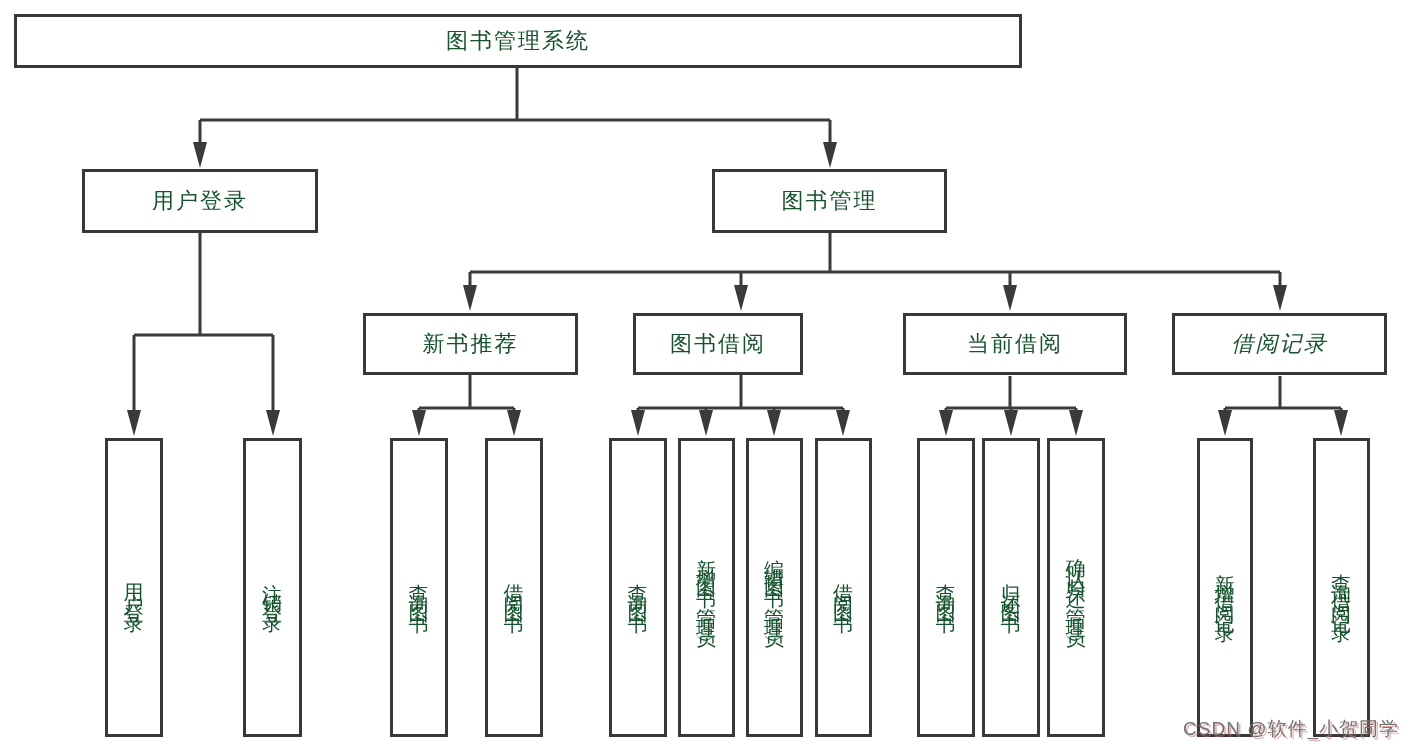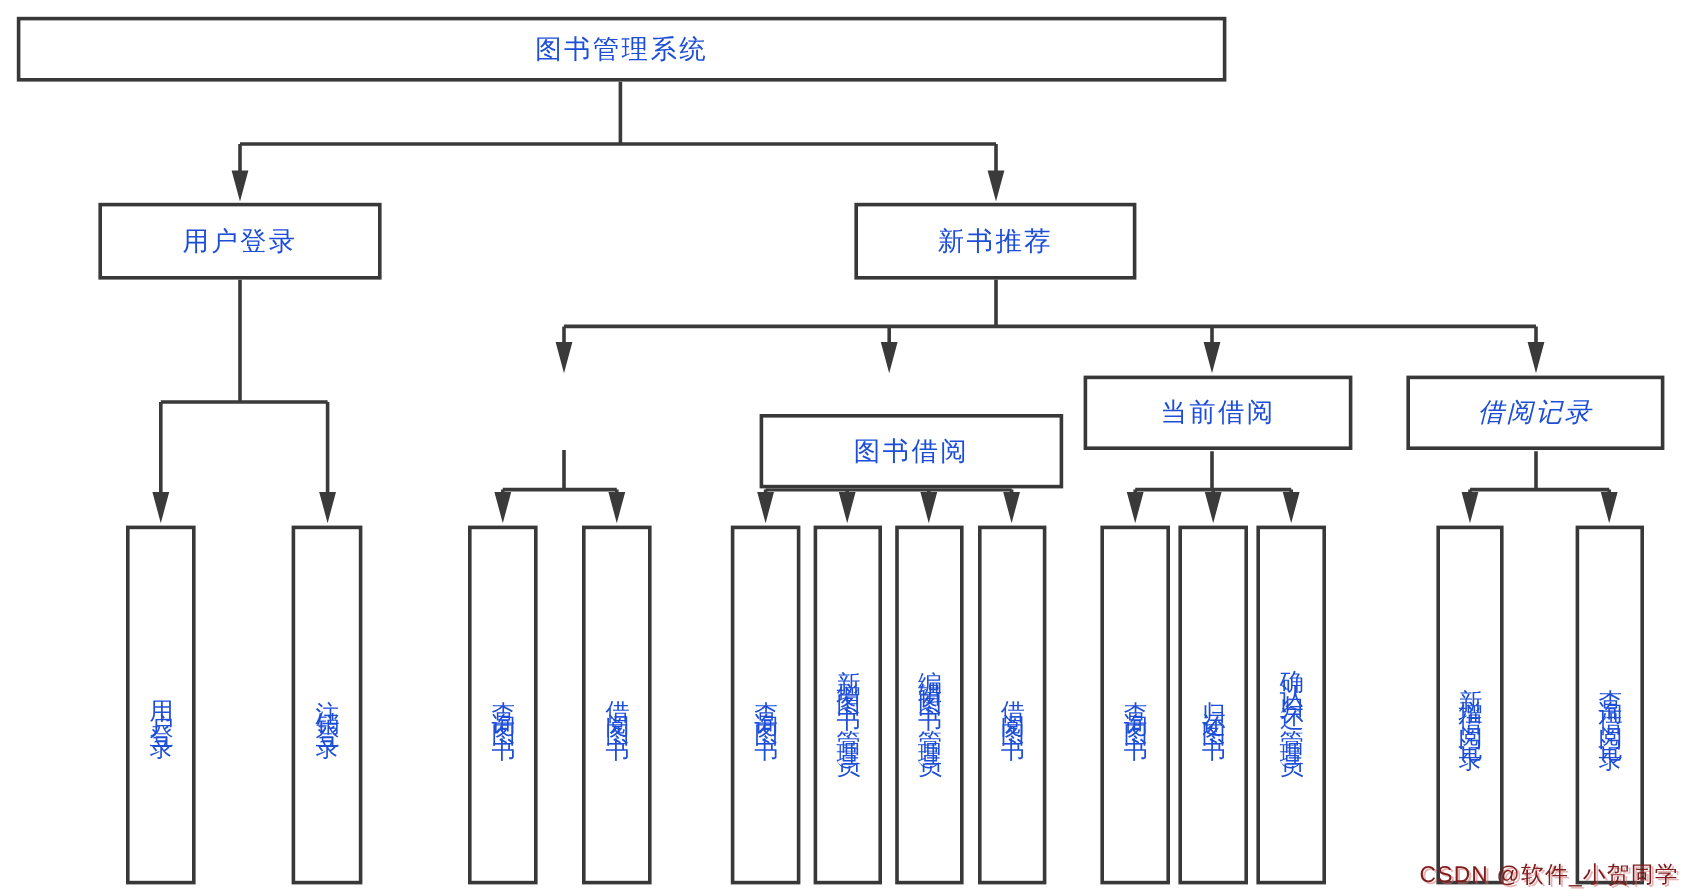--- a/index.html
+++ b/index.html
@@ -10,57 +10,58 @@
     font-family:"Liberation Sans","DejaVu Sans",sans-serif;
     overflow:hidden;
   }
   #wires{position:absolute;left:0;top:0;width:1405px;height:747px;}
   .node{
     position:absolute;
     box-sizing:border-box;
     background:#ffffff;
     border:3px solid #383838;
     display:flex;align-items:center;justify-content:center;
-    color:#1d4ed8;
+    color:#14532d;
     text-align:center;
     white-space:nowrap;
   }
   .h-node{font-size:22px;letter-spacing:2px;}
   .v-node{
     writing-mode:vertical-rl;
     text-orientation:mixed;
     font-size:20px;
     letter-spacing:10px;
     line-height:1;
   }
   #watermark{
     position:absolute;
     right:6px;bottom:5px;
     font-size:19px;
-    color:#7f1d1d;
+    color:#737373;
     letter-spacing:1px;
     text-shadow:2px 2px 0 rgba(211,102,102,0.5);
   }
 </style>
 </head>
 <body>
 
 <div id="canvas">
 
   <svg id="wires" viewBox="0 0 1405 747" xmlns="http://www.w3.org/2000/svg">
       <path d="M517 68L517 120M200 120L830 120M200 120L200 144M830 120L830 144M200 233L200 335M134 335L273 335M134 335L134 411M273 335L273 411M830 232L830 272M470 272L1280 272M470 272L470 286M741 272L741 286M1010 272L1010 286M1280 272L1280 286M470 375L470 408M419 408L514 408M419 408L419 412M514 408L514 412M741 375L741 408M638 408L843 408M638 408L638 412M706 408L706 412M774 408L774 412M843 408L843 412M1010 376L1010 408M946 408L1076 408M946 408L946 412M1011 408L1011 412M1076 408L1076 412M1280 376L1280 408M1225 408L1341 408M1225 408L1225 412M1341 408L1341 412" stroke="#3a3a3a" stroke-width="3" fill="none"></path>
       <path d="M193 142L207 142L200 168ZM823 142L837 142L830 168ZM463 285L477 285L470 311ZM734 285L748 285L741 311ZM1003 285L1017 285L1010 311ZM1273 285L1287 285L1280 311ZM127 410L141 410L134 436ZM266 410L280 410L273 436ZM412 410L426 410L419 436ZM507 410L521 410L514 436ZM631 410L645 410L638 436ZM699 410L713 410L706 436ZM767 410L781 410L774 436ZM836 410L850 410L843 436ZM939 410L953 410L946 436ZM1004 410L1018 410L1011 436ZM1069 410L1083 410L1076 436ZM1218 410L1232 410L1225 436ZM1334 410L1348 410L1341 436Z" fill="#3a3a3a"></path>
     </svg>
 
   <div class="node h-node" style="left:14px;top:14px;width:1008px;height:54px;">图书管理系统</div>
 
   <div class="node h-node" style="left:82px;top:169px;width:236px;height:64px;">用户登录</div>
-  <div class="node h-node" style="left:712px;top:169px;width:235px;height:64px;">新书推荐</div>
+  <div class="node h-node" style="left:712px;top:169px;width:235px;height:64px;">图书管理</div>
 
-  <div class="node h-node" style="left:633px;top:313px;width:253px;height:62px;margin-top:32px;">图书借阅</div>
+  <div class="node h-node" style="left:363px;top:313px;width:215px;height:62px;">新书推荐</div>
+  <div class="node h-node" style="left:633px;top:313px;width:170px;height:62px;">图书借阅</div>
   <div class="node h-node" style="left:903px;top:313px;width:224px;height:62px;">当前借阅</div>
   <div class="node h-node" style="left:1172px;top:313px;width:215px;height:62px;font-style:italic;">借阅记录</div>
 
   <div class="node v-node" style="left:105px;top:438px;width:58px;height:299px;">用户登录</div>
   <div class="node v-node" style="left:243px;top:438px;width:59px;height:299px;">注销登录</div>
 
   <div class="node v-node" style="left:390px;top:438px;width:58px;height:299px;">查询图书</div>
   <div class="node v-node" style="left:485px;top:438px;width:58px;height:299px;">借阅图书</div>
 
   <div class="node v-node" style="left:609px;top:438px;width:58px;height:299px;">查询图书</div>

